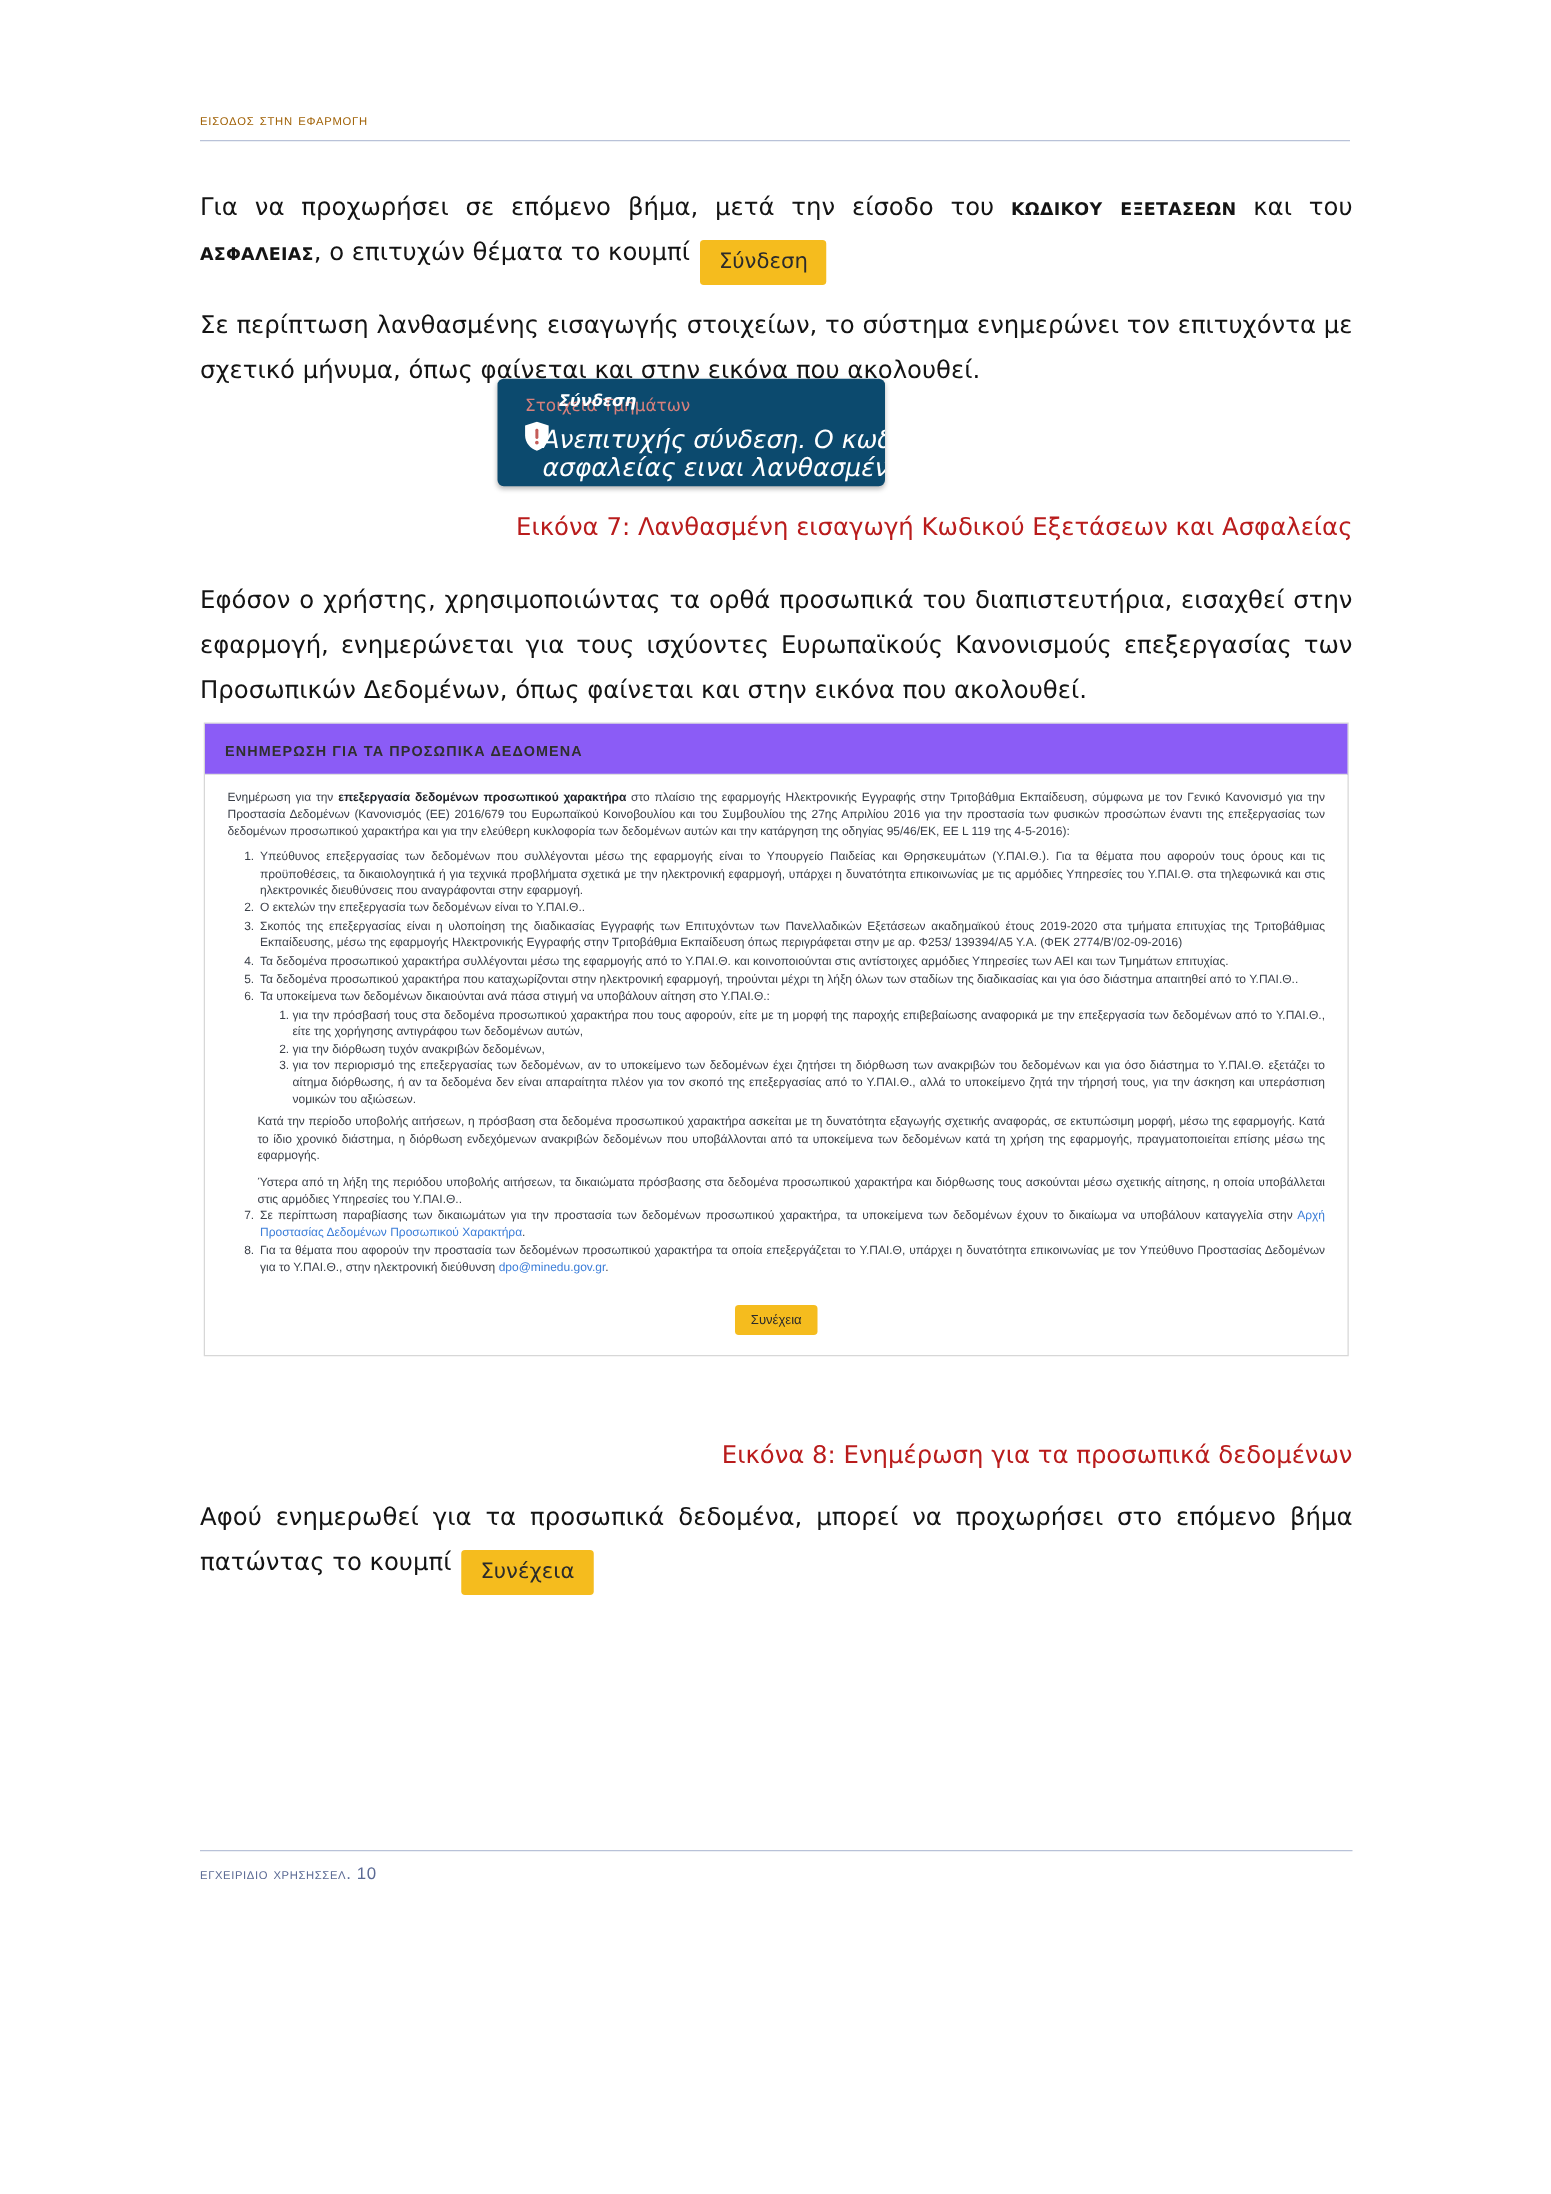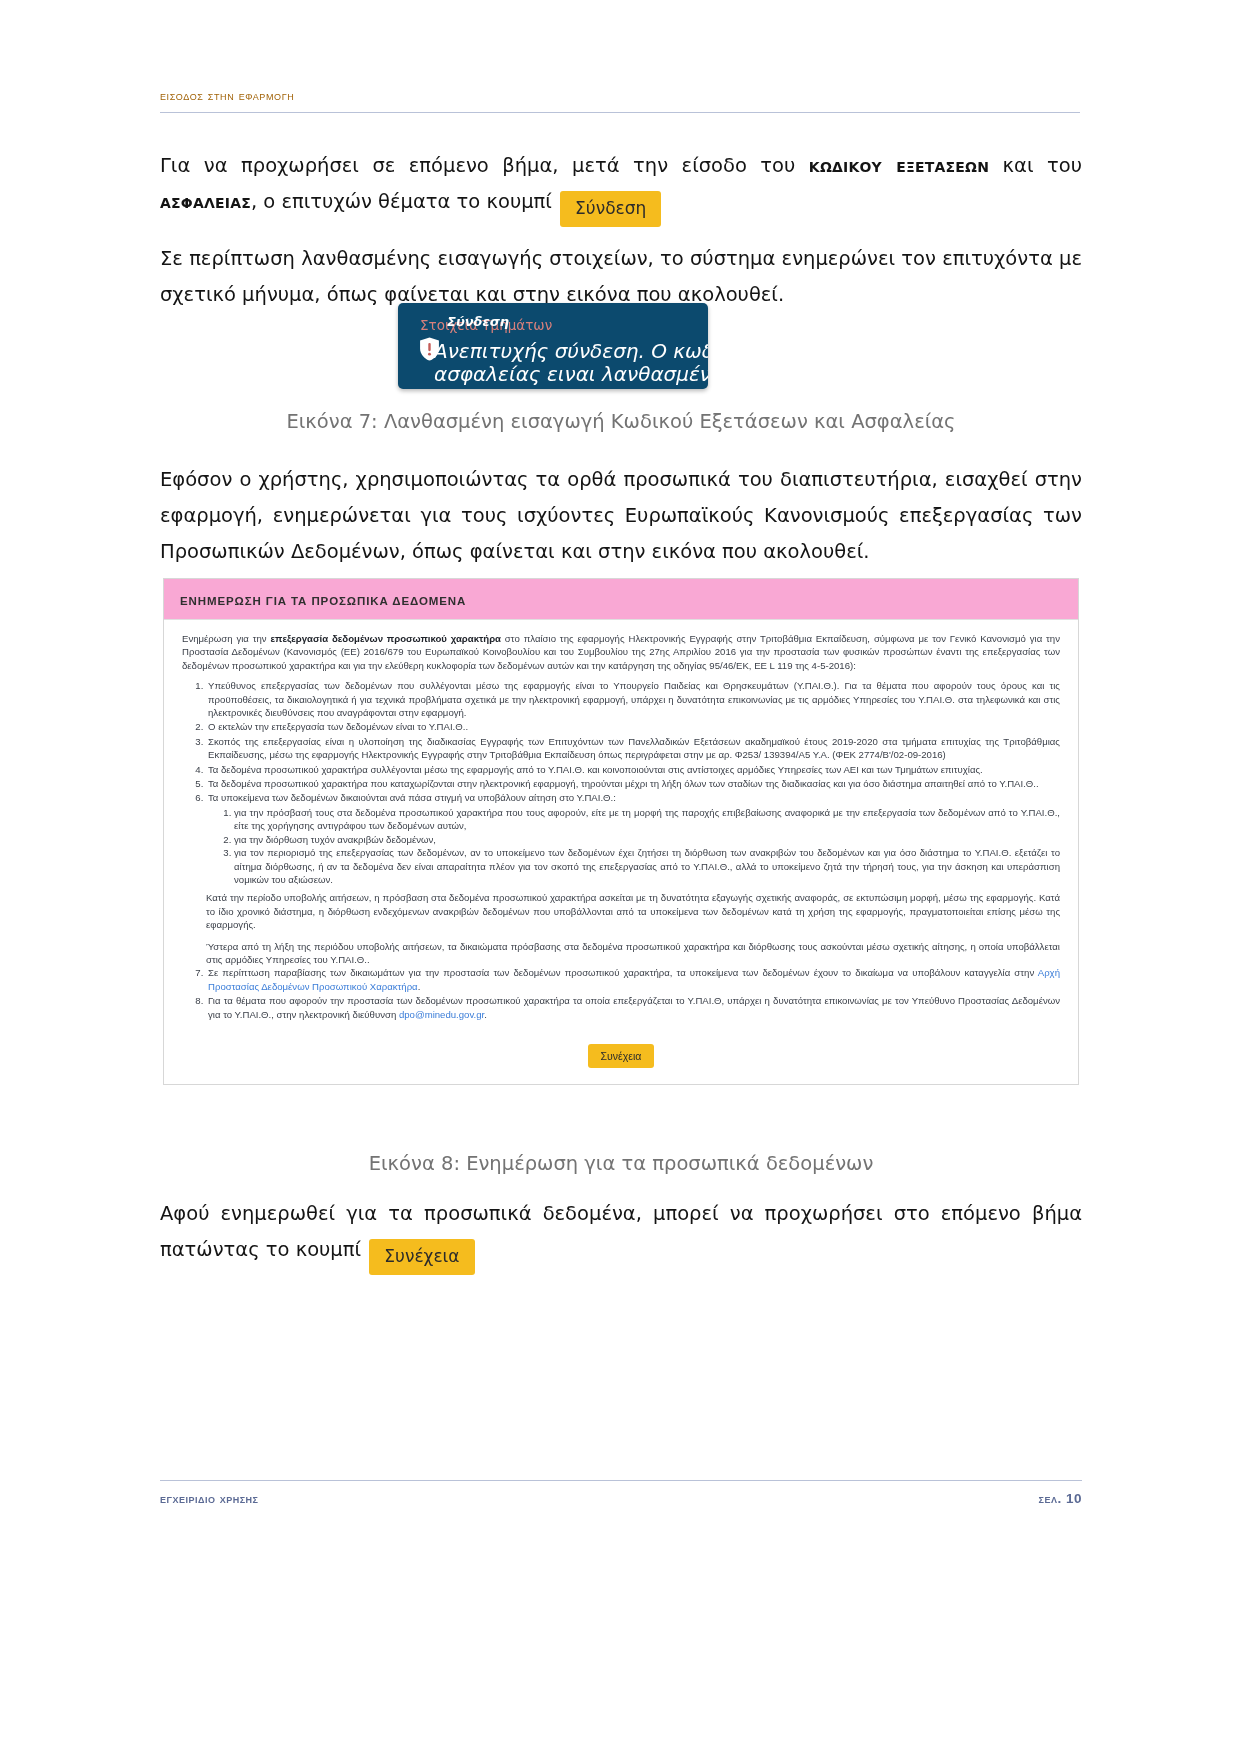--- a/index.html
+++ b/index.html
@@ -131,39 +131,39 @@
     font-style: italic;
     color: #ffffff;
     white-space: nowrap;
   }
   .fig7 .toast-line1 { top: 36px; }
   .fig7 .toast-line2 { top: 59px; }
 
   .caption {
     font-family: "DejaVu Sans", sans-serif;
     font-size: 19.5px;
-    color: #737373;
-    text-align: center;
+    color: #b91c1c;
+    text-align: right;
     width: 922px;
   }
   .cap7 { position: absolute; left: 160px; top: 410px; }
   .cap8 { position: absolute; left: 160px; top: 1152px; }
 
   
   .fig8 {
     position: absolute;
     left: 163px;
     top: 578px;
     width: 916px;
     background: #ffffff;
     border: 1px solid #d7d7d7;
     box-sizing: border-box;
   }
   .fig8-titlebar {
-    background: #f9a8d4;
+    background: #8b5cf6;
     border-bottom: 1px solid #e0e0e0;
     padding: 11px 16px 10px 16px;
   }
   .fig8-titlebar .t {
     font-family: "Liberation Sans", sans-serif;
     font-size: 11.5px;
     font-weight: bold;
     letter-spacing: 0.9px;
     color: #2f2f2f;
   }
@@ -234,23 +234,21 @@
     top: 1480px;
     width: 922px;
   }
   .doc-footer-rule {
     border-bottom: 1px solid #b9c2d8;
     width: 922px;
   }
   .doc-footer-row {
     margin-top: 10px;
     display: flex;
-    justify-content: space-between;
     align-items: baseline;
-    font-weight: bold;
   }
   .doc-footer-text {
     font-family: "Liberation Sans", sans-serif;
     font-size: 13.5px;
     letter-spacing: 0.5px;
     color: #5b6a94;
     font-variant: small-caps;
     text-transform: lowercase;
   }
 </style>

